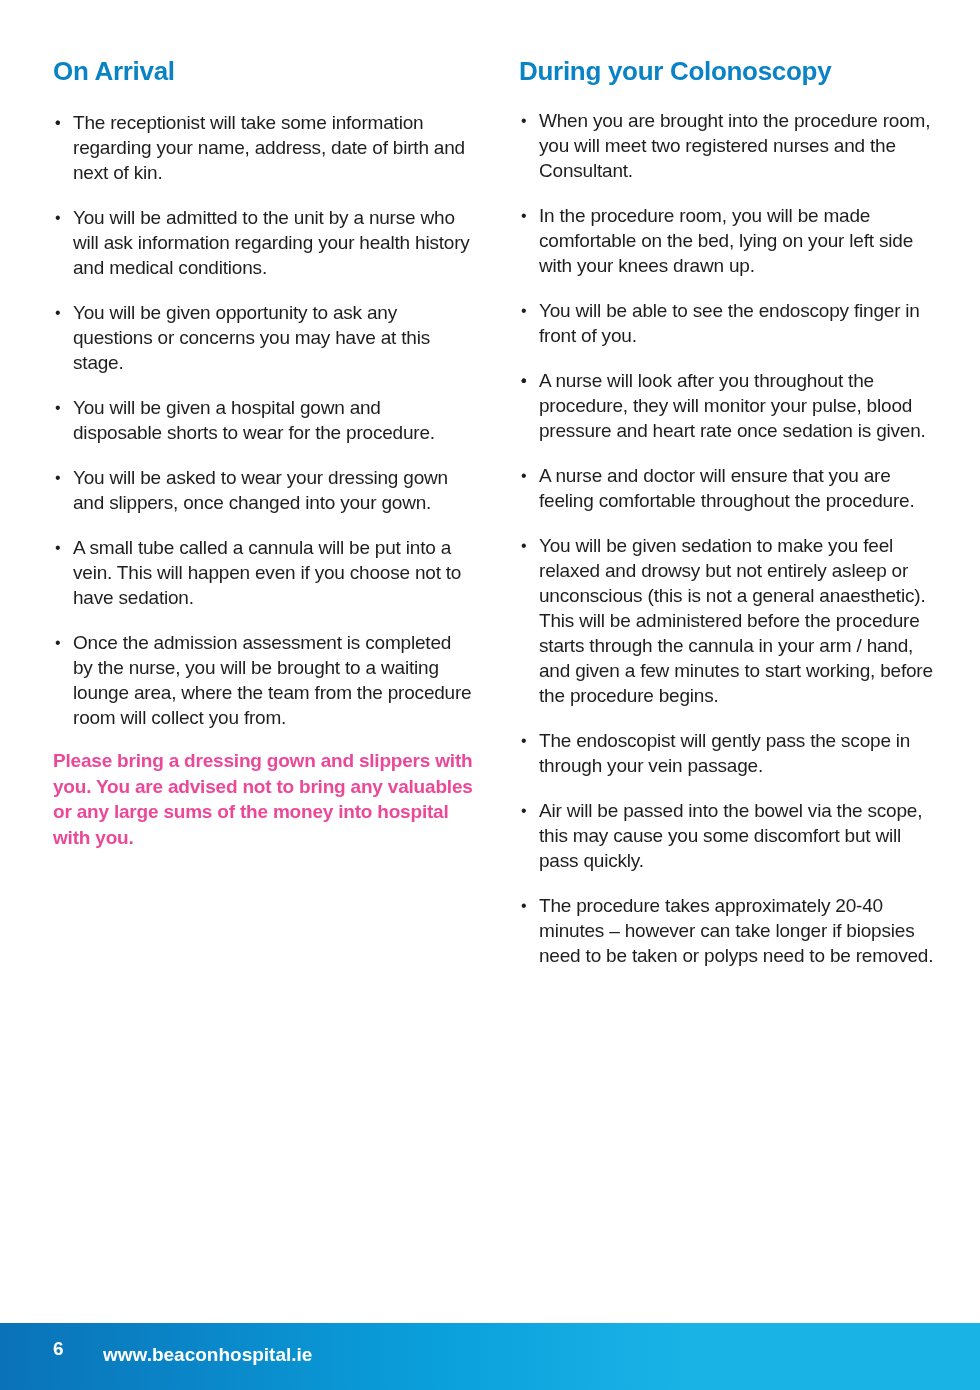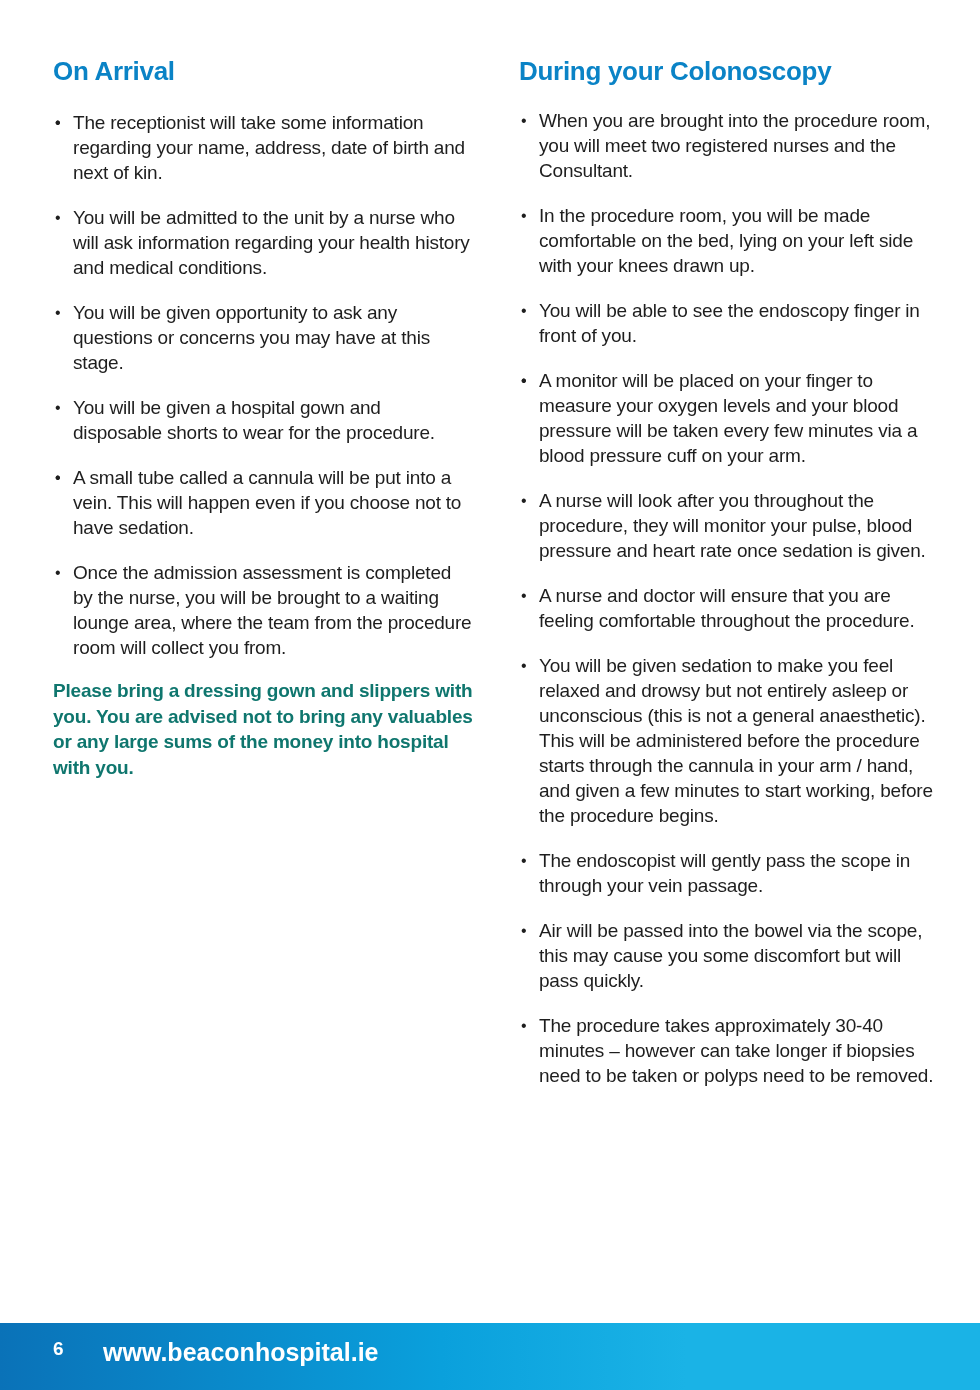--- a/index.html
+++ b/index.html
@@ -5,57 +5,57 @@
   html, body { margin:0; padding:0; }
   body { width:980px; height:1390px; position:relative; background:#ffffff; overflow:hidden;
          font-family:"Liberation Sans", sans-serif; color:#1a1a1a; }
   .col { position:absolute; top:52px; width:420px; }
   .col.left { left:53px; }
   .col.right { left:519px; width:420px; }
   h2 { margin:0 0 18px 0; font-size:26px; font-weight:bold; color:#0a83c6; letter-spacing:-0.3px; line-height:38px; }
   ul { list-style:none; margin:0; padding:0; }
   li { position:relative; padding-left:20px; font-size:19px; line-height:25px; margin-bottom:20px; color:#1e1e1e; letter-spacing:-0.2px; }
   li .bullet { position:absolute; left:2px; top:0; font-size:16px; }
-  .note { font-size:19px; line-height:25.5px; font-weight:bold; color:#0f766e; margin-top:-2px; letter-spacing:-0.2px; }
+  .note { font-size:19px; line-height:25.5px; font-weight:bold; color:#ec4899; margin-top:-2px; letter-spacing:-0.2px; }
   .footer { position:absolute; left:0; top:1323px; width:980px; height:67px;
             background:linear-gradient(90deg,#0a72b8 0%,#0aa0dc 45%,#1ab3e6 70%,#1ab3e6 100%); }
   .footer .page { position:absolute; left:53px; top:15px; color:#fff; font-weight:bold; font-size:19px; }
-  .footer .url { position:absolute; left:103px; top:15px; color:#fff; font-weight:bold; font-size:25px; }
+  .footer .url { position:absolute; left:103px; top:21px; color:#fff; font-weight:bold; font-size:19px; }
 </style>
 </head>
 <body>
 
 <div class="col left">
   <h2>On Arrival</h2>
   <ul>
     <li><span class="bullet">•</span></li>
     <li><span class="bullet">•</span><span>The receptionist will take some information regarding your name, address, date of birth and next of kin.</span></li>
     <li><span class="bullet">•</span><span>You will be admitted to the unit by a nurse who will ask information regarding your health history and medical conditions.</span></li>
     <li><span class="bullet">•</span><span>You will be given opportunity to ask any questions or concerns you may have at this stage.</span></li>
     <li><span class="bullet">•</span><span>You will be given a hospital gown and disposable shorts to wear for the procedure.</span></li>
-    <li><span class="bullet">•</span></li>
+    <li><span class="bullet">•</span><span>You will be asked to wear your dressing gown and slippers, once changed into your gown.</span></li>
     <li><span class="bullet">•</span><span>A small tube called a cannula will be put into a vein. This will happen even if you choose not to have sedation.</span></li>
     <li><span class="bullet">•</span><span>Once the admission assessment is completed by the nurse, you will be brought to a waiting lounge area, where the team from the procedure room will collect you from.</span></li>
   </ul>
   <div class="note">Please bring a dressing gown and slippers with you. You are advised not to bring any valuables or any large sums of the money into hospital with you.</div>
 </div>
 
 <div class="col right">
   <h2>During your Colonoscopy</h2>
   <ul>
     <li><span class="bullet">•</span><span>When you are brought into the procedure room, you will meet two registered nurses and the Consultant.</span></li>
     <li><span class="bullet">•</span><span>In the procedure room, you will be made comfortable on the bed, lying on your left side with your knees drawn up.</span></li>
     <li><span class="bullet">•</span><span>You will be able to see the endoscopy finger in front of you.</span></li>
     <li><span class="bullet">•</span></li>
-    <li><span class="bullet">•</span><span>A monitor will be placed on your finger to measure your oxygen levels and your blood pressure will be taken every few minutes via a blood pressure cuff on your arm.</span></li>
+    <li><span class="bullet">•</span></li>
     <li><span class="bullet">•</span><span>A nurse will look after you throughout the procedure, they will monitor your pulse, blood pressure and heart rate once sedation is given.</span></li>
     <li><span class="bullet">•</span><span>A nurse and doctor will ensure that you are feeling comfortable throughout the procedure.</span></li>
     <li><span class="bullet">•</span><span>You will be given sedation to make you feel relaxed and drowsy but not entirely asleep or unconscious (this is not a general anaesthetic).  This will be administered before the procedure starts through the cannula in your arm / hand, and given a few minutes to start working, before the procedure begins.</span></li>
     <li><span class="bullet">•</span><span>The endoscopist will gently pass the scope in through your vein passage.</span></li>
     <li><span class="bullet">•</span><span>Air will be passed into the bowel via the scope, this may cause you some discomfort but will pass quickly.</span></li>
-    <li><span class="bullet">•</span><span>The procedure takes approximately 30-40 minutes – however can take longer if biopsies need to be taken or polyps need to be removed.</span></li>
+    <li><span class="bullet">•</span><span>The procedure takes approximately 20-40 minutes – however can take longer if biopsies need to be taken or polyps need to be removed.</span></li>
   </ul>
 </div>
 
 <div class="footer">
   <span class="page">6</span>
   <span class="url">www.beaconhospital.ie</span>
 </div>
 
 </body></html>

